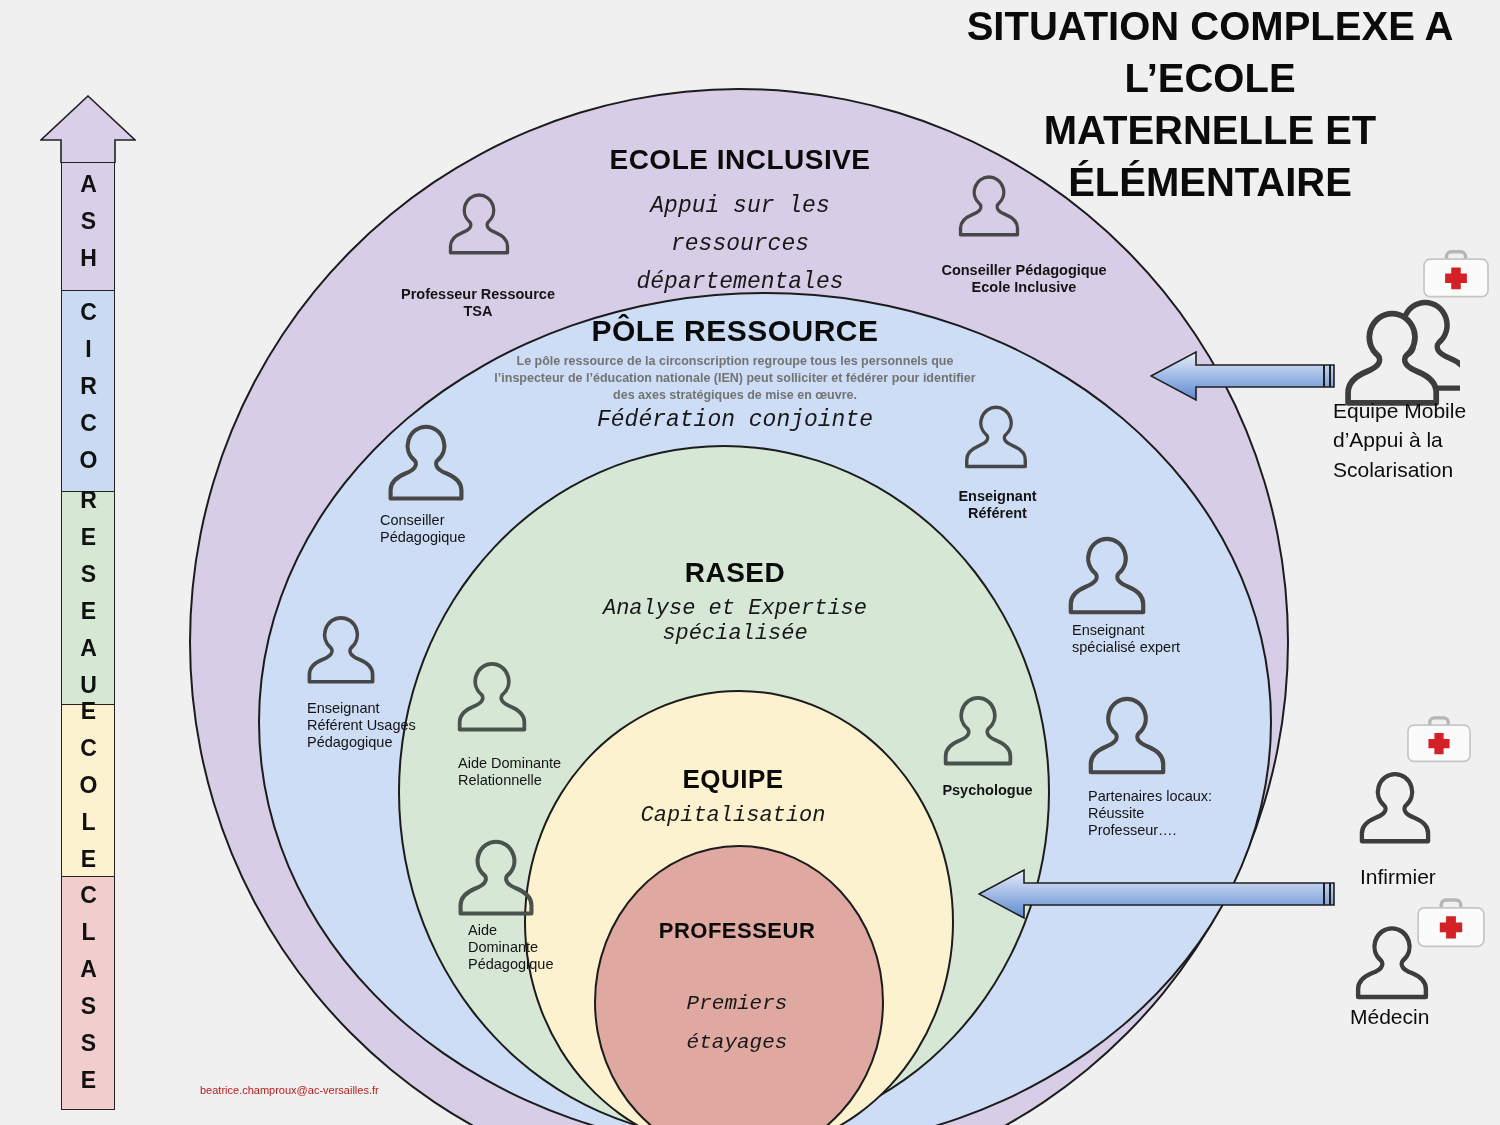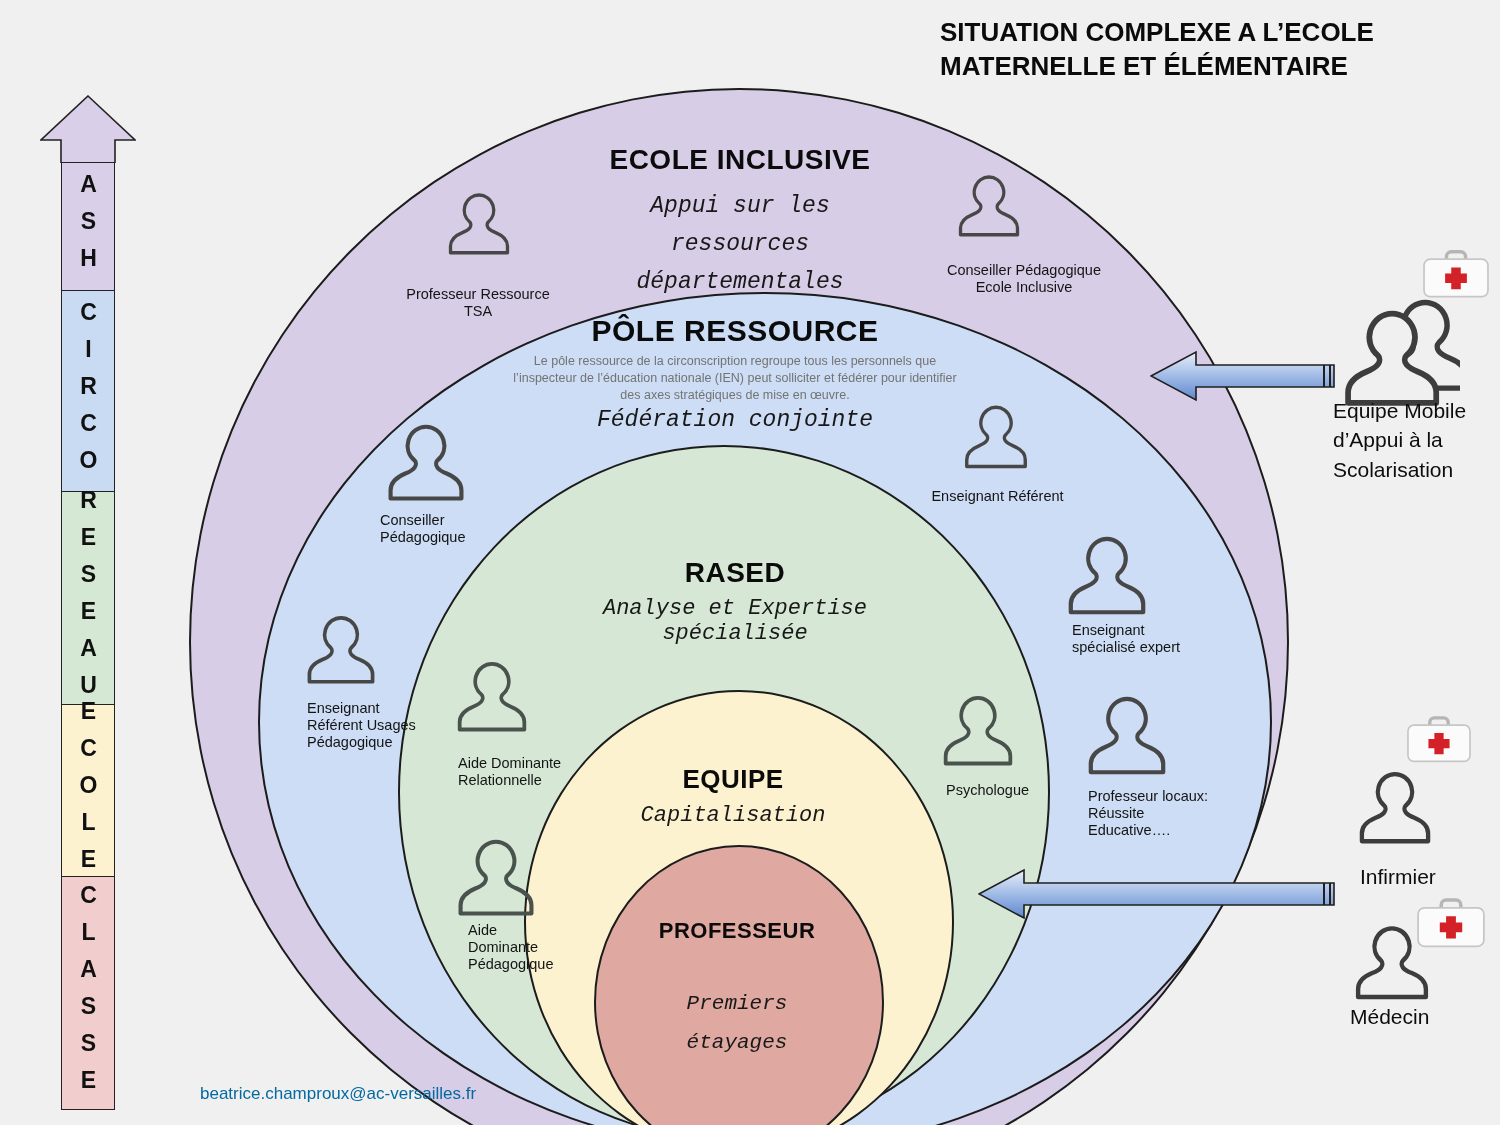--- a/index.html
+++ b/index.html
@@ -8,41 +8,41 @@
   .abs{position:absolute;}
   
   .ring{position:absolute;border:2px solid #1c1c1c;border-radius:50%;}
   #ring-purple{left:189px;top:88px;width:1096px;height:1104px;background:#d8cde7;z-index:1;}
   #ring-blue{left:258px;top:292px;width:1010px;height:856px;background:#cdddf5;z-index:2;}
   #ring-green{left:398px;top:445px;width:648px;height:690px;background:#d6e8d5;z-index:3;}
   #ring-yellow{left:524px;top:690px;width:426px;height:460px;background:#fdf2cf;z-index:4;}
   #ring-red{left:594px;top:845px;width:286px;height:310px;background:#dfa9a2;z-index:5;}
   
   .txt{position:absolute;z-index:20;color:#0b0b0b;}
-  .center{text-align:center;}
+  .center{text-align:center;font-weight:bold;}
   .preline{white-space:pre-line;}
   .ring-title{font-weight:bold;letter-spacing:.5px;}
   .hand{font-family:Liberation Mono, monospace;font-style:italic;font-weight:500;color:#181818;}
   .plabel{position:absolute;z-index:21;font-size:14.5px;line-height:1.18;color:#141414;}
   .ext-label{position:absolute;z-index:31;font-size:21px;line-height:1.4;color:#0d0d0d;}
   .picon{position:absolute;z-index:21;}
   .ext-icon{position:absolute;z-index:31;}
   .arrow{position:absolute;z-index:30;}
   
   .seg{position:absolute;left:61px;width:54px;border:1.6px solid #222;box-sizing:border-box;z-index:15;
        display:flex;align-items:center;justify-content:center;}
   .seg span{writing-mode:vertical-lr;text-orientation:upright;letter-spacing:11px;
        font-weight:bold;font-size:23px;color:#111;}
   #seg-ash{top:162px;height:129px;background:#d9cfe8;}
   #seg-circo{top:289.5px;height:203px;background:#c9daf3;}
   #seg-reseau{top:491px;height:214px;background:#d5e8d4;}
   #seg-ecole{top:703.5px;height:174px;background:#fdf2cf;}
   #seg-classe{top:876px;height:234px;background:#f2cdcd;}
-  #main-title{left:940px;top:16px;width:540px;text-align:left;font-weight:bold;font-size:26px;line-height:1.3;z-index:40;}
-  #footer-email{left:200px;top:1084px;font-size:17px;z-index:40;color:#0369a1;}
+  #main-title{left:940px;top:0;width:540px;text-align:center;font-weight:bold;font-size:40px;line-height:1.3;z-index:40;}
+  #footer-email{left:200px;top:1084px;font-size:11px;z-index:40;color:#b91c1c;}
 </style>
 </head>
 <body>
 
 <div id="stage">
 
   <svg width="0" height="0" style="position:absolute">
     <defs>
       <path id="person-path" d="M37.5 46 C31 40.5 28.5 32 31 24 C34 14.5 42 9.5 50 9.5 C58 9.5 66 14.5 69 24 C71.5 32 69 40.5 62.5 46 C60.5 48 60.5 51.5 62.5 54 C64.5 56.5 68 58.5 72.5 60.3 C82 64.2 88.5 70.5 88.5 78.5 L88.5 87.5 L11.5 87.5 L11.5 78.5 C11.5 70.5 18 64.2 27.5 60.3 C32 58.5 35.5 56.5 37.5 54 C39.5 51.5 39.5 48 37.5 46 Z"></path>
       <linearGradient id="arrowGrad" x1="0" y1="0" x2="0" y2="1">
@@ -135,21 +135,21 @@
   <div class="plabel" style="left:458px;top:755px;width:165px">Aide Dominante Relationnelle</div>
 
   <svg class="picon" style="left:936px;top:690px" width="84" height="84" viewBox="0 0 100 100">
       <use href="#person-path" fill="none" stroke="#4a524d" stroke-width="4.5" stroke-linejoin="round"></use>
     </svg>
   <div class="plabel center" style="left:920px;top:782px;width:135px">Psychologue</div>
 
   <svg class="picon" style="left:1080px;top:690px" width="94" height="94" viewBox="0 0 100 100">
       <use href="#person-path" fill="none" stroke="#474747" stroke-width="4.5" stroke-linejoin="round"></use>
     </svg>
-  <div class="plabel" style="left:1088px;top:788px;width:128px">Professeur locaux: Réussite Educative….</div>
+  <div class="plabel" style="left:1088px;top:788px;width:128px">Partenaires locaux: Réussite Professeur….</div>
 
   <svg class="picon" style="left:450px;top:833px" width="92" height="92" viewBox="0 0 100 100">
       <use href="#person-path" fill="none" stroke="#4a524d" stroke-width="4.5" stroke-linejoin="round"></use>
     </svg>
   <div class="plabel" style="left:468px;top:922px;width:98px">Aide Dominante Pédagogique</div>
 
   <svg class="ext-icon" style="left:1422px;top:248px" width="68" height="51" viewBox="0 0 100 74">
     <path d="M36 16 V12 a7 7 0 0 1 7 -7 h14 a7 7 0 0 1 7 7 v4" fill="none" stroke="#b5b5b5" stroke-width="5"></path>
     <rect x="3" y="16" width="94" height="55" rx="9" fill="#fbfbfb" stroke="#c6c6c6" stroke-width="2.5"></rect>
     <path d="M43 28 h14 v9 h9 v14 h-9 v9 h-14 v-9 h-9 v-14 h9 Z" fill="#d42027"></path>

